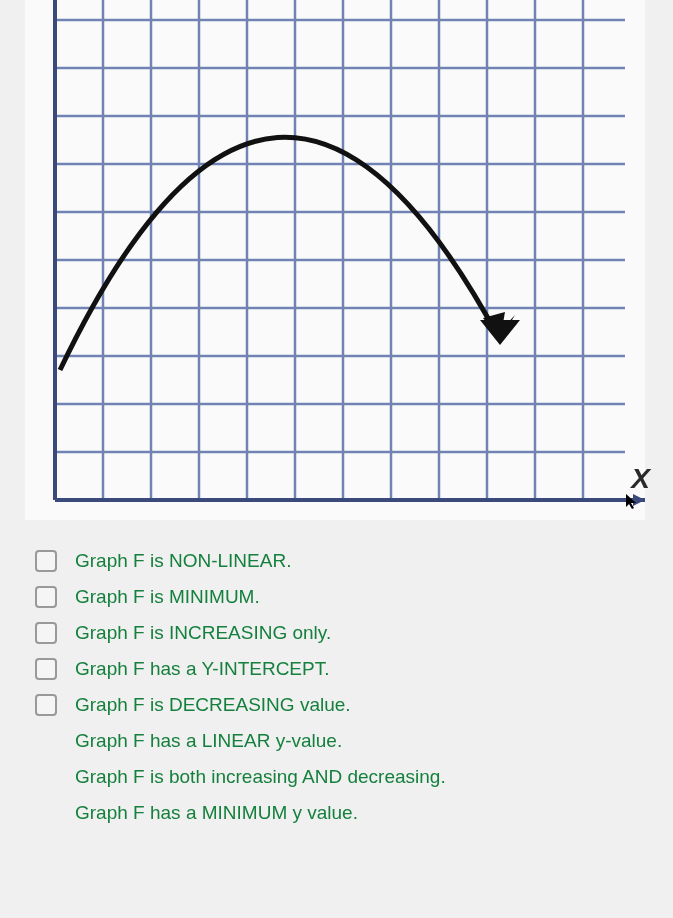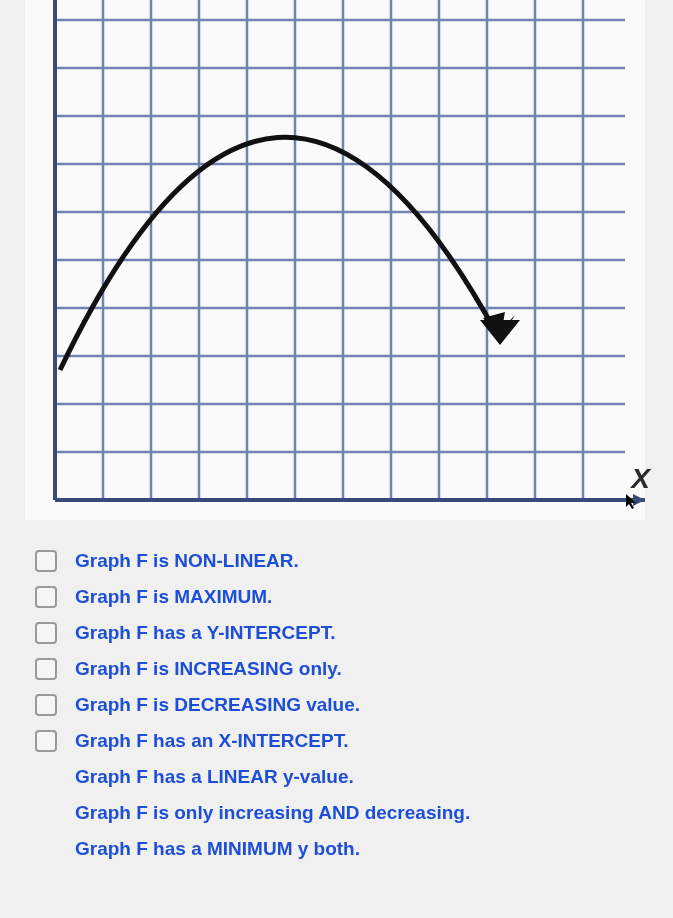--- a/index.html
+++ b/index.html
@@ -55,22 +55,22 @@
       height: 22px;
       border: 2px solid #999;
       border-radius: 4px;
       background: #f5f5f5;
       margin-right: 18px;
       flex-shrink: 0;
       cursor: pointer;
     }
     .option-label {
       font-size: 19px;
-      color: #1d4ed8;
-      font-weight: 700;
+      color: #15803d;
+      font-weight: 400;
     }
   </style>
 </head>
 <body>
 
 <div class="graph-container">
   <svg class="graph-svg" viewBox="0 0 620 520">
 
     <g stroke="#5a6fa8" stroke-width="2.5" opacity="0.85">
 
@@ -122,43 +122,39 @@
   </span>
 </div>
 
 <div class="options">
   <div class="option-row">
     <div class="checkbox"></div>
     <span class="option-label">Graph F is NON-LINEAR.</span>
   </div>
   <div class="option-row">
     <div class="checkbox"></div>
-    <span class="option-label">Graph F is MAXIMUM.</span>
+    <span class="option-label">Graph F is MINIMUM.</span>
+  </div>
+  <div class="option-row">
+    <div class="checkbox"></div>
+    <span class="option-label">Graph F is INCREASING only.</span>
   </div>
   <div class="option-row">
     <div class="checkbox"></div>
     <span class="option-label">Graph F has a Y-INTERCEPT.</span>
   </div>
   <div class="option-row">
     <div class="checkbox"></div>
-    <span class="option-label">Graph F is INCREASING only.</span>
-  </div>
-  <div class="option-row">
-    <div class="checkbox"></div>
     <span class="option-label">Graph F is DECREASING value.</span>
-  </div>
-  <div class="option-row">
-    <div class="checkbox"></div>
-    <span class="option-label">Graph F has an X-INTERCEPT.</span>
   </div>
   <div class="option-row">
     <div class="checkbox" style="visibility:hidden"></div>
     <span class="option-label">Graph F has a LINEAR y-value.</span>
   </div>
   <div class="option-row">
     <div class="checkbox" style="visibility:hidden"></div>
-    <span class="option-label">Graph F is only increasing AND decreasing.</span>
+    <span class="option-label">Graph F is both increasing AND decreasing.</span>
   </div>
   <div class="option-row">
     <div class="checkbox" style="visibility:hidden"></div>
-    <span class="option-label">Graph F has a MINIMUM y both.</span>
+    <span class="option-label">Graph F has a MINIMUM y value.</span>
   </div>
 </div>
 
 </body></html>

